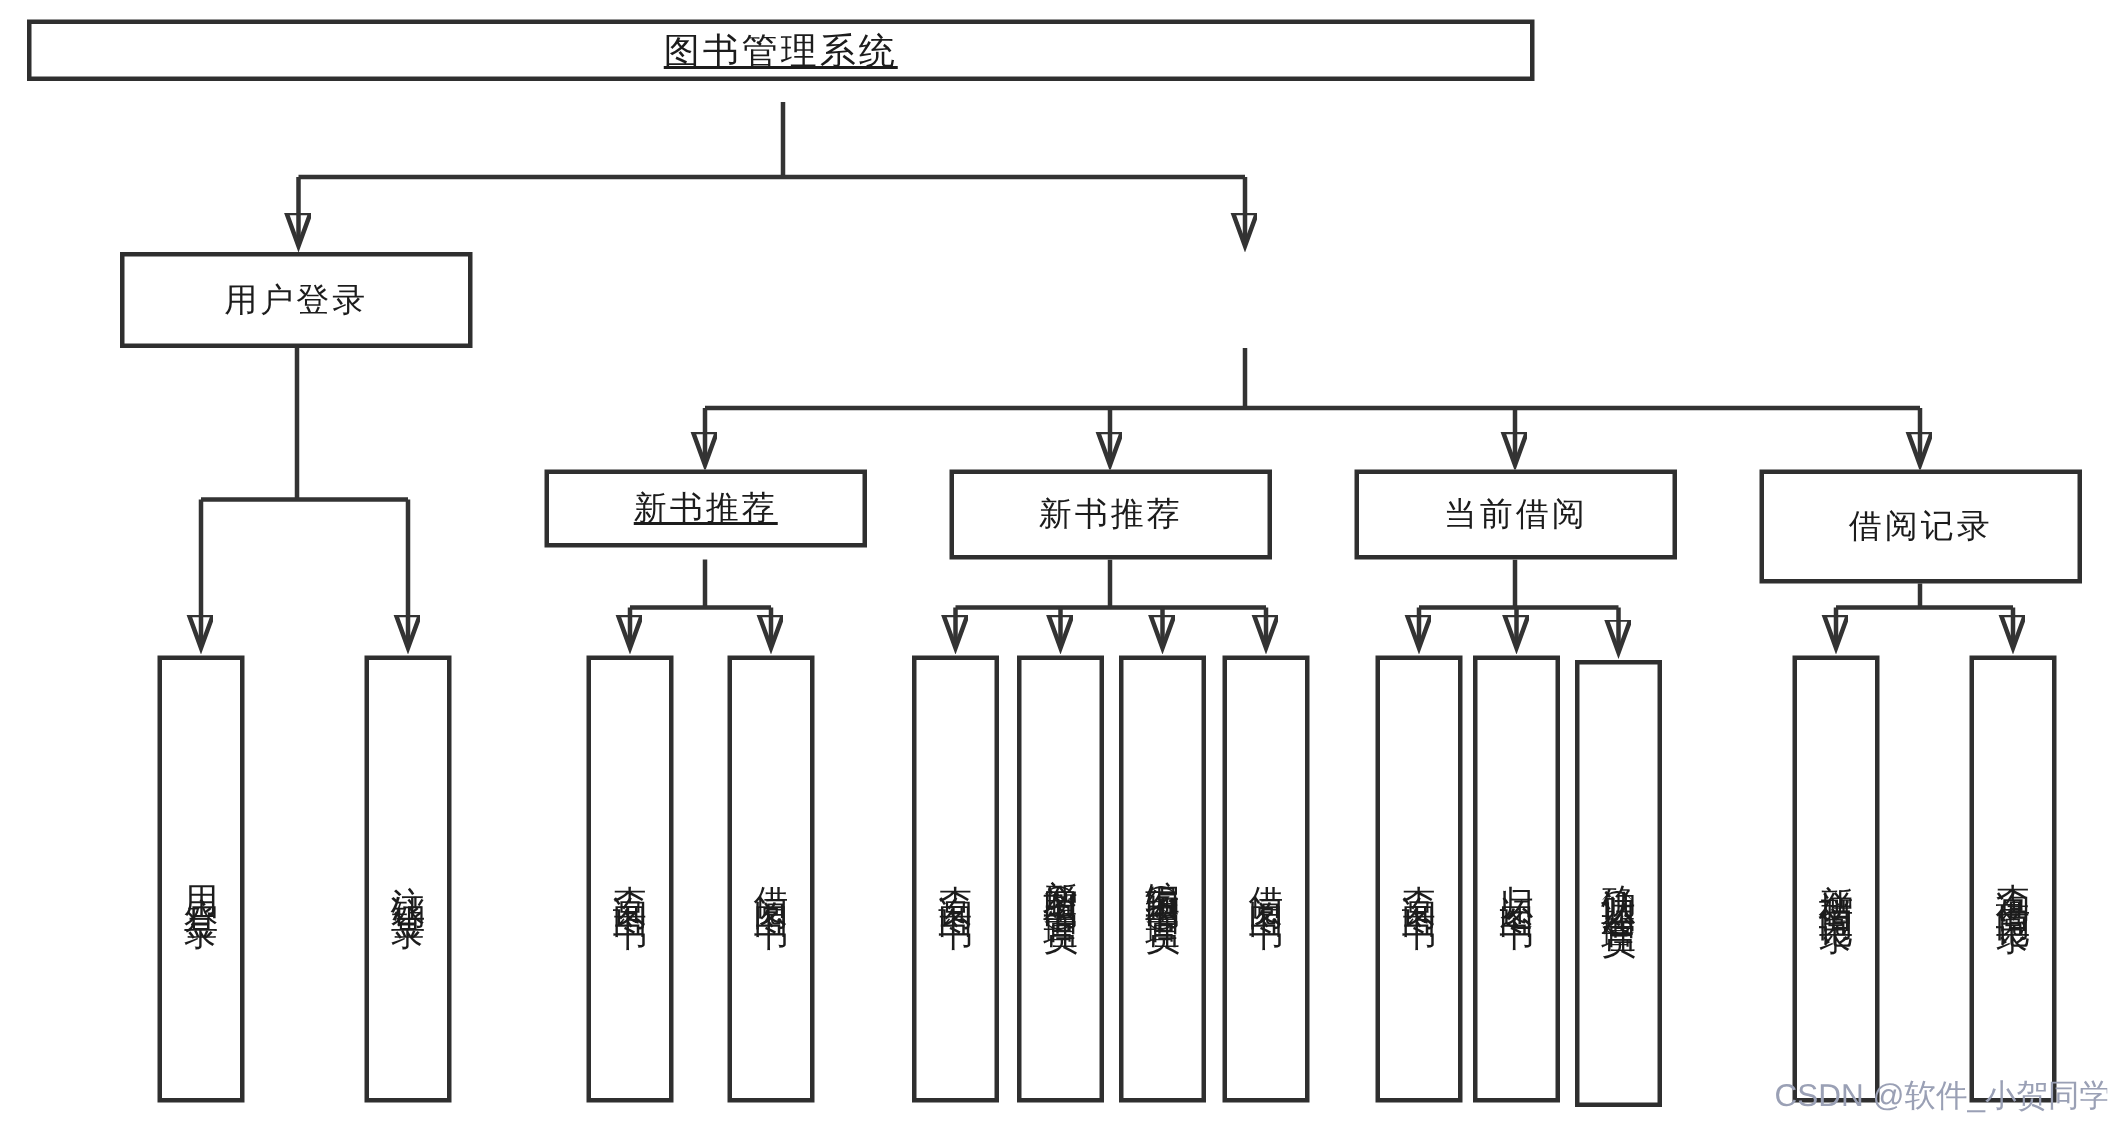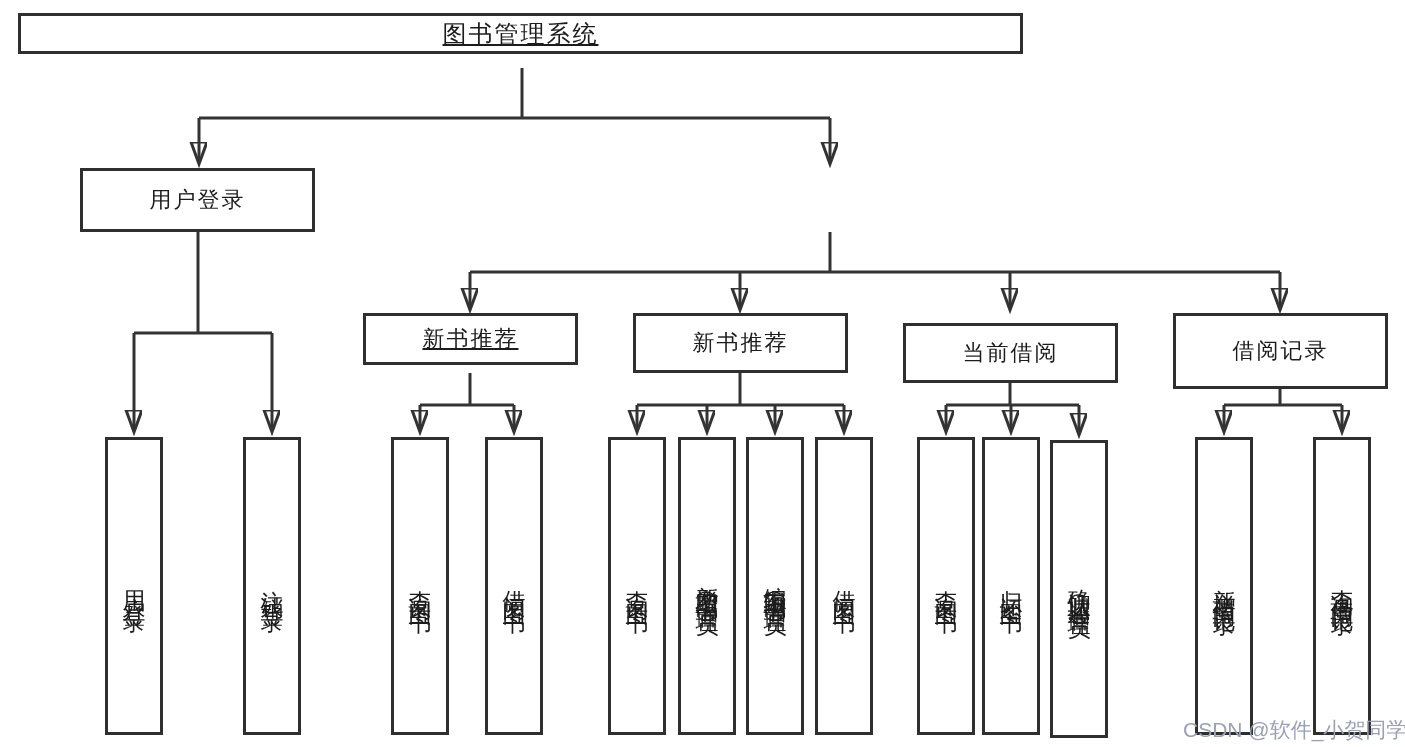--- a/index.html
+++ b/index.html
@@ -50,21 +50,21 @@
     height: 298px;
   }
   
   #b-root   { left: 18px;  top: 13px;  width: 1005px; height: 41px; font-size: 24px; text-decoration: underline; }
   
   #b-login  { left: 80px;  top: 168px; width: 235px; height: 64px; }
   #b-mgmt   { left: 712px; top: 168px; width: 235px; height: 64px; }
   
   #b-newbook { left: 363px;  top: 313px; width: 215px; height: 52px; text-decoration: underline; }
   #b-borrow  { left: 633px;  top: 313px; width: 215px; height: 60px; }
-  #b-current { left: 903px;  top: 313px; width: 215px; height: 60px; margin-top: 10px; }
+  #b-current { left: 903px;  top: 313px; width: 215px; height: 60px; }
   #b-records { left: 1173px; top: 313px; width: 215px; height: 76px; }
   
   #l-login-0   { left: 105px;  }
   #l-login-1   { left: 243px;  }
   #l-newbook-0 { left: 391px;  }
   #l-newbook-1 { left: 485px;  }
   #l-borrow-0  { left: 608px;  }
   #l-borrow-1  { left: 678px;  letter-spacing: 4px; }
   #l-borrow-2  { left: 746px;  letter-spacing: 4px; }
   #l-borrow-3  { left: 815px;  }

